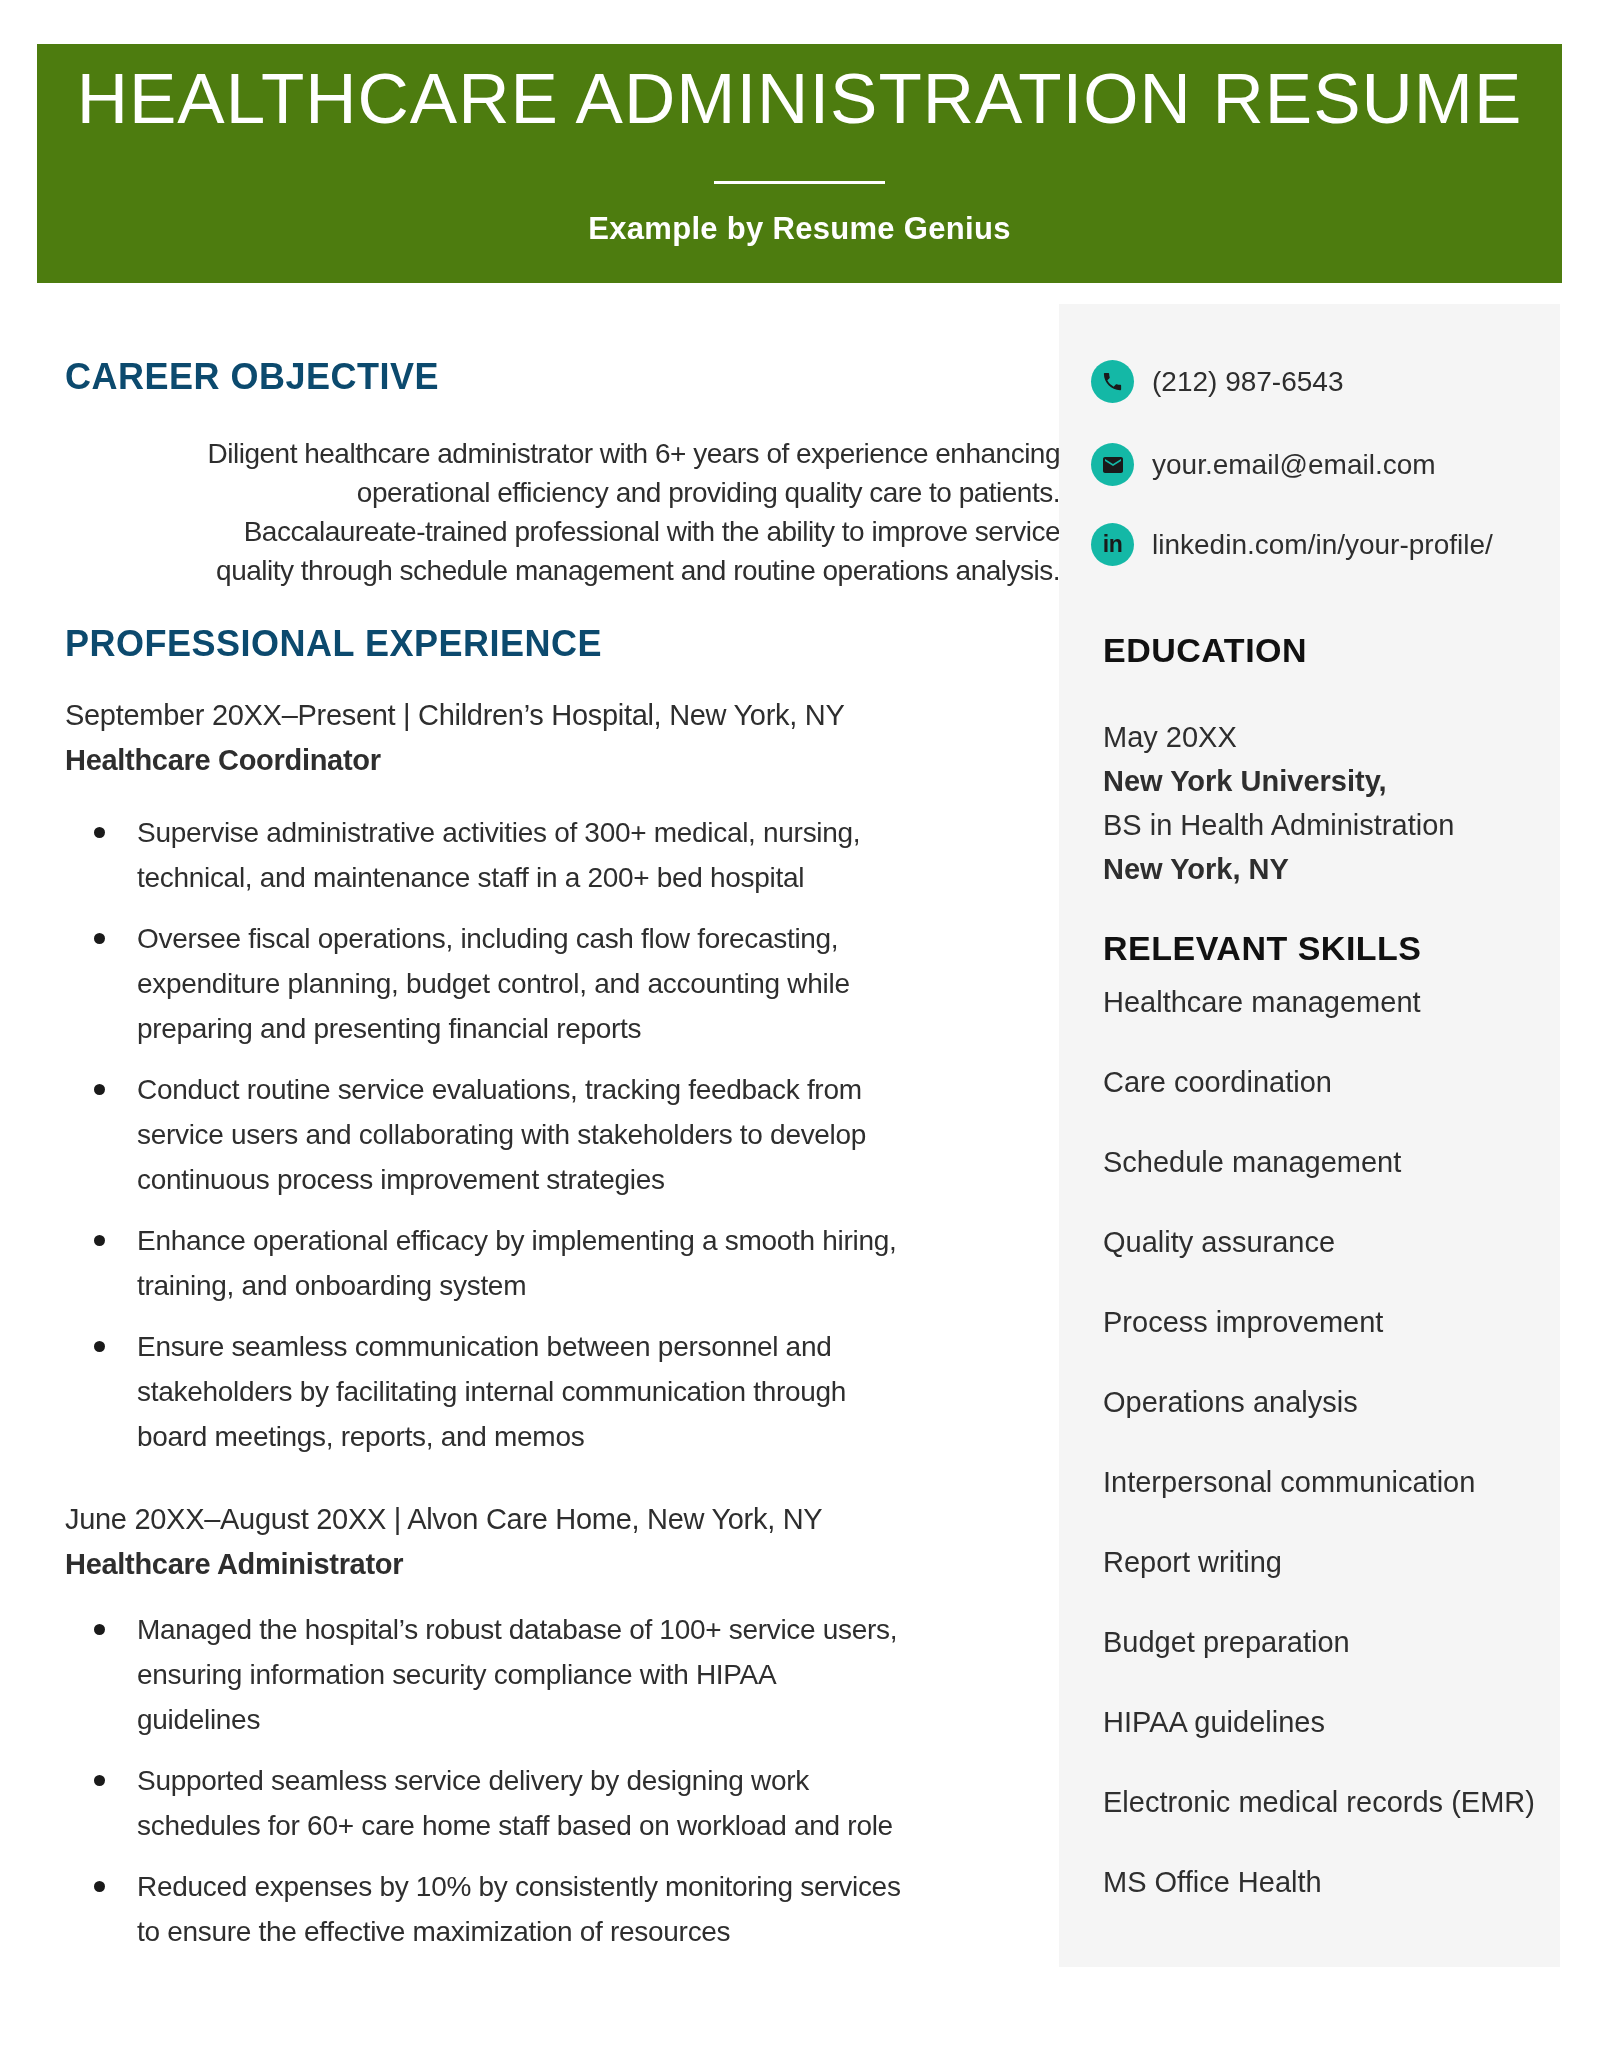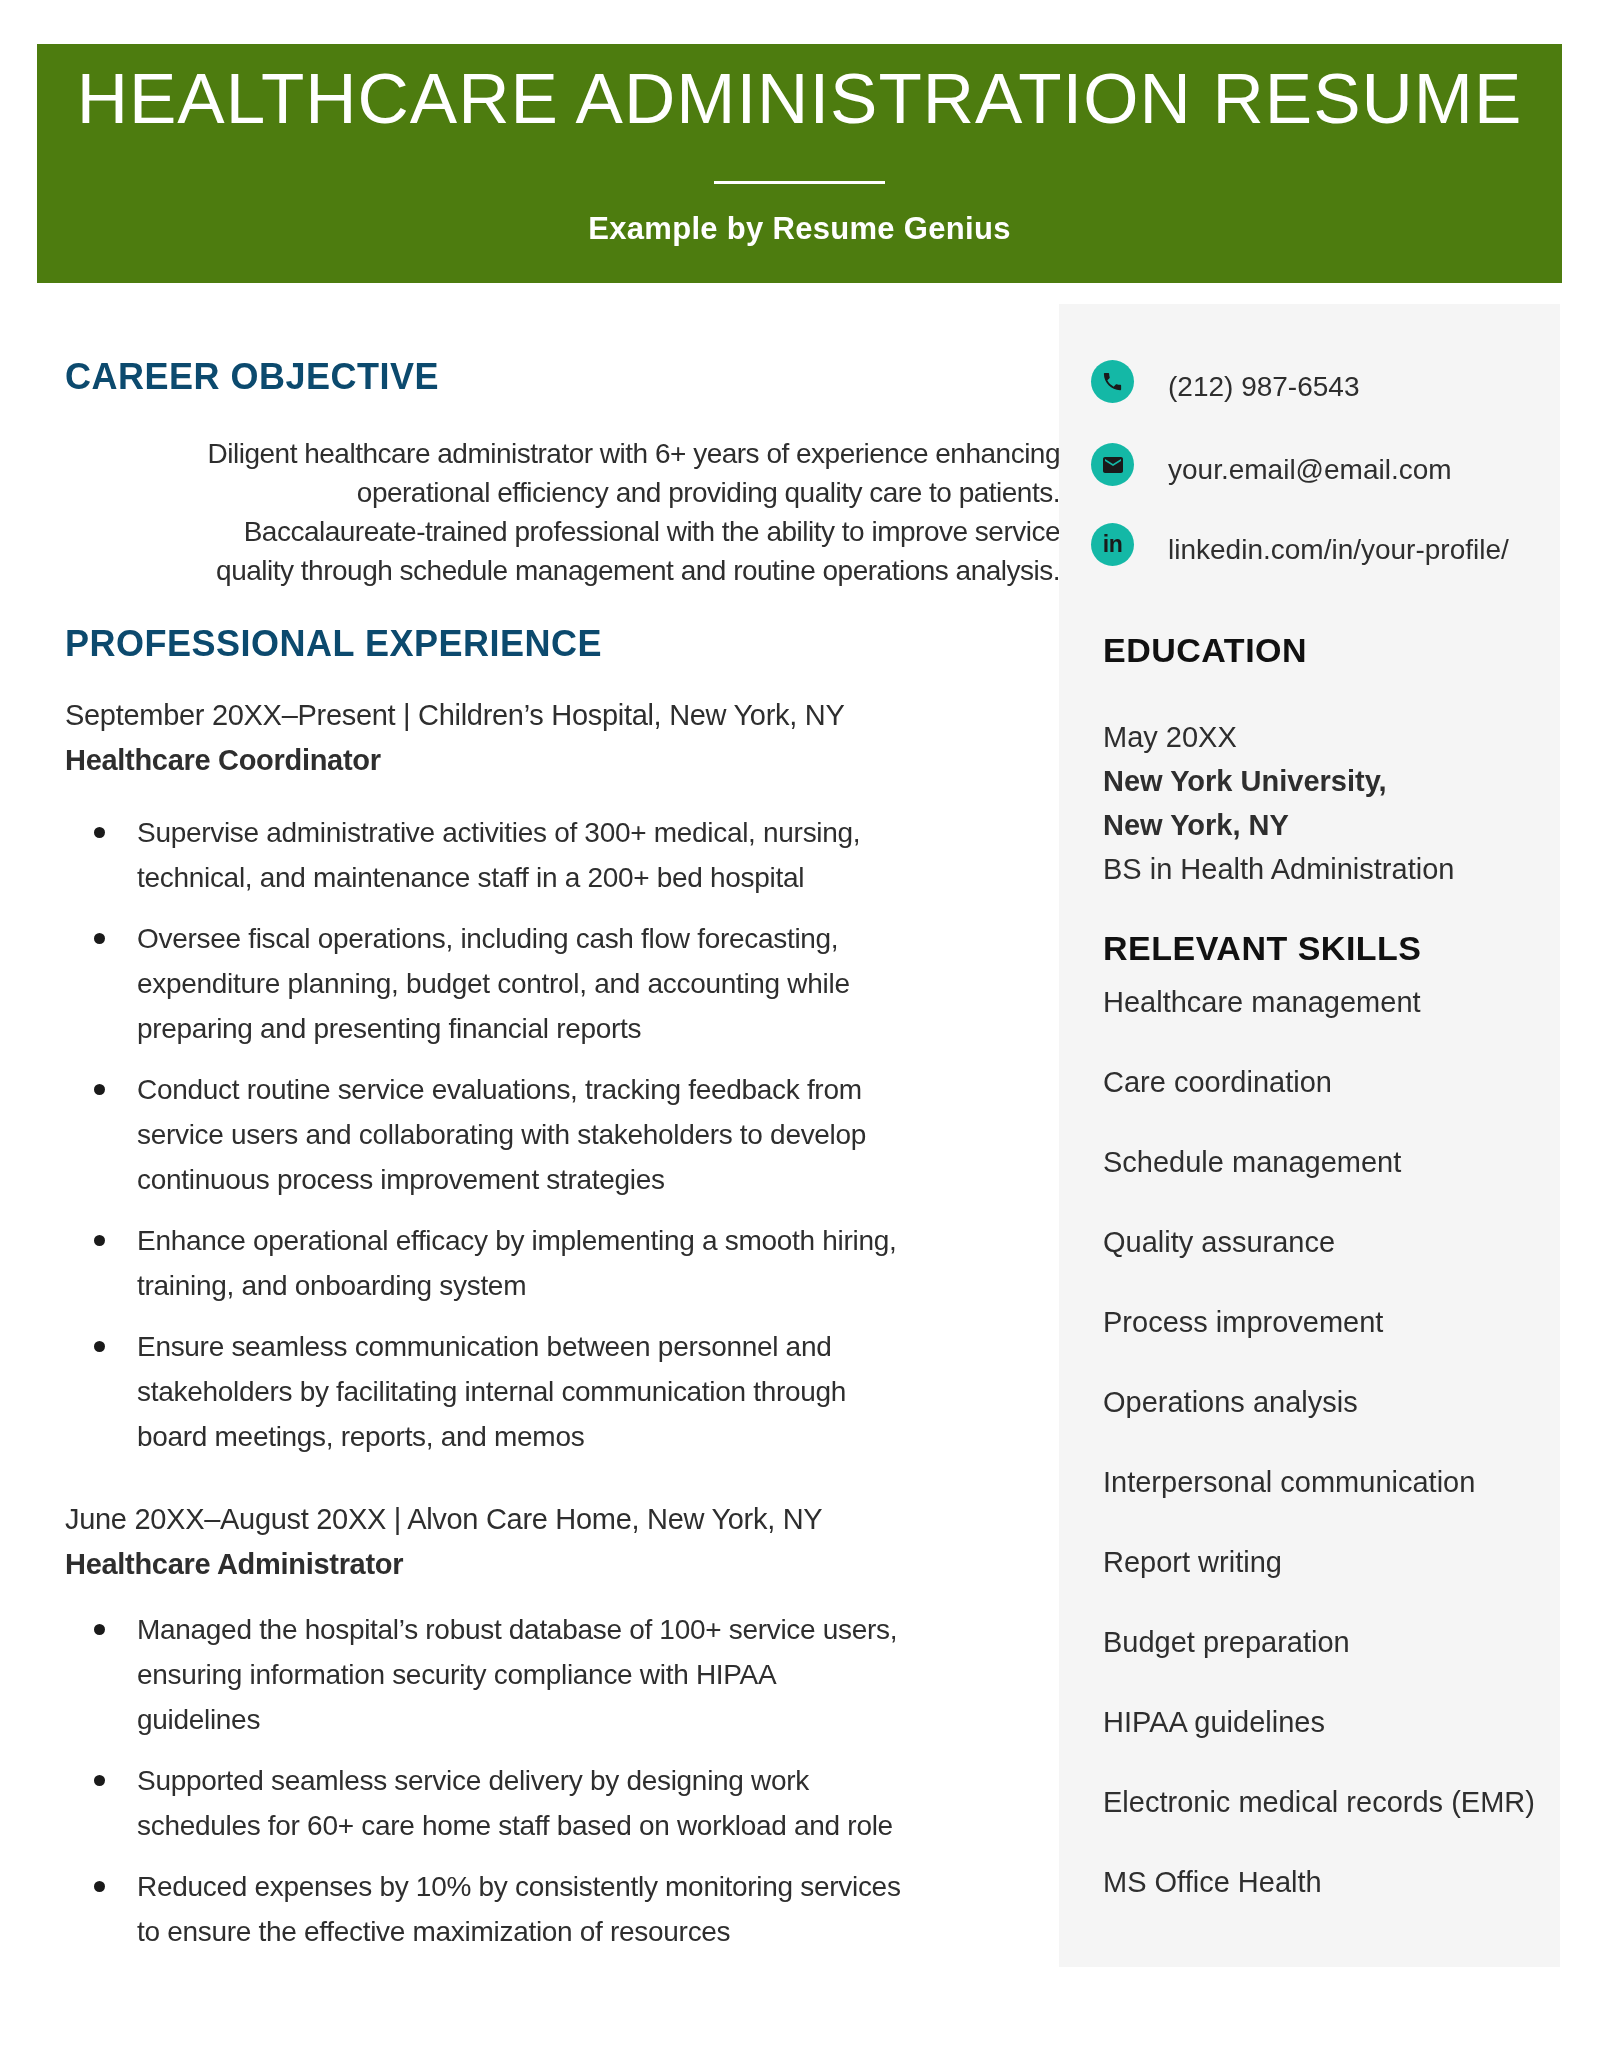--- a/index.html
+++ b/index.html
@@ -63,21 +63,21 @@
     content:"";position:absolute;left:29px;top:17px;width:11px;height:11px;
     border-radius:50%;background:#1a1a1a;
   }
 
   
   .sidebar{
     position:absolute;left:1059px;top:304px;width:501px;height:1663px;
     background:#f5f5f5;
   }
   .contact-row{
-    position:absolute;left:32px;display:flex;align-items:flex-end;gap:34px;
+    position:absolute;left:32px;display:flex;align-items:center;gap:18px;
   }
   #contact-phone{top:56px;}
   #contact-email{top:139px;}
   #contact-linkedin{top:219px;}
   .icon-circle{
     width:43px;height:43px;border-radius:50%;background:#14b8a6;
     display:flex;align-items:center;justify-content:center;flex:0 0 auto;
   }
   .icon-circle svg{display:block;}
   .linkedin-glyph{
@@ -188,22 +188,22 @@
       <span class="icon-circle">
         <span class="linkedin-glyph">in</span>
       </span>
       <span class="contact-text">linkedin.com/in/your-profile/</span>
     </div>
 
     <h2 class="side-h" id="h-education">EDUCATION</h2>
     <div class="edu-block">
       <div class="edu-line">May 20XX</div>
       <div class="edu-line edu-bold">New York University,</div>
+      <div class="edu-line">BS in Health Administration</div>
       <div class="edu-line edu-bold">New York, NY</div>
-      <div class="edu-line">BS in Health Administration</div>
     </div>
 
     <h2 class="side-h" id="h-skills">RELEVANT SKILLS</h2>
     <ul class="skills">
         <li>Healthcare management</li>
         <li>Care coordination</li>
         <li>Schedule management</li>
         <li>Quality assurance</li>
         <li>Process improvement</li>
         <li>Operations analysis</li>

